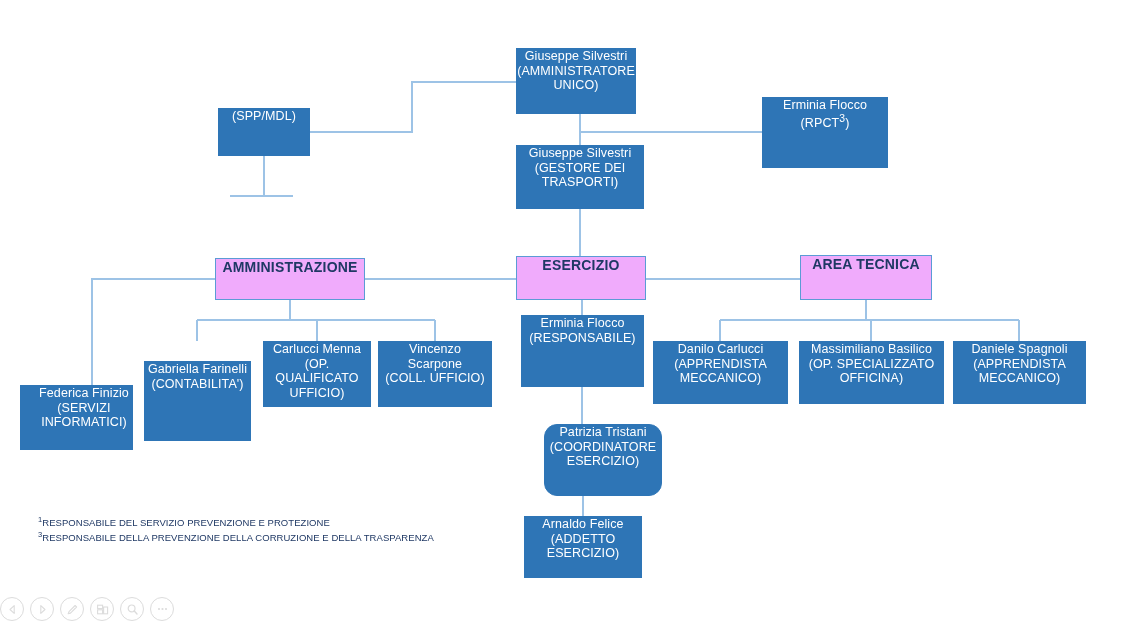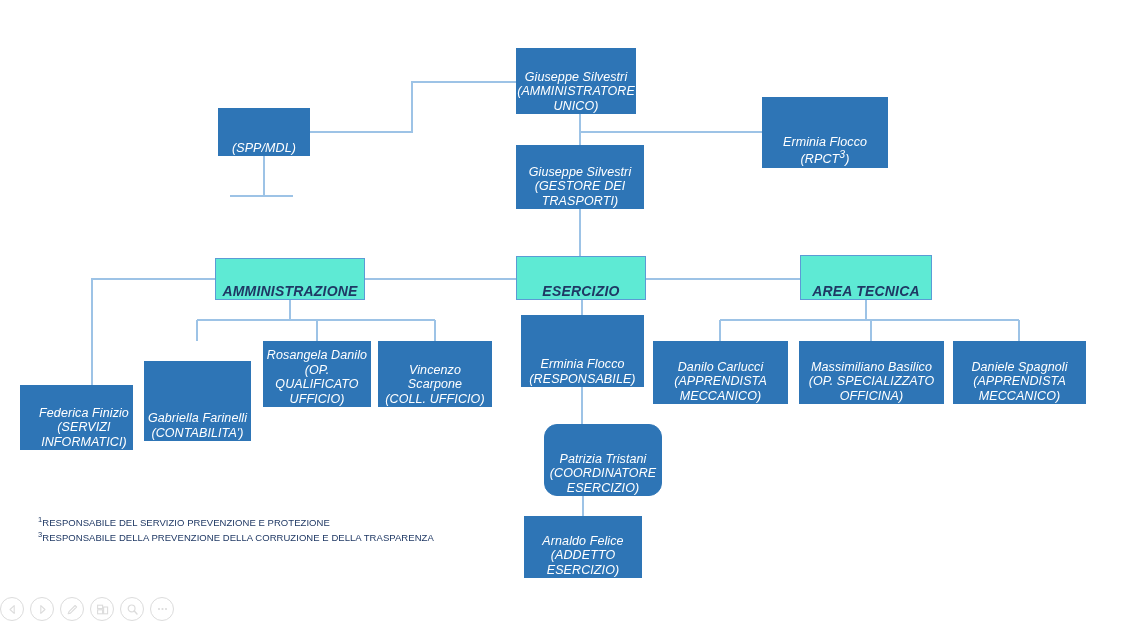--- a/index.html
+++ b/index.html
@@ -23,42 +23,41 @@
     left: 0; top: 0;
     width: 1128px;
     height: 624px;
     pointer-events: none;
   }
   
   .node {
     position: absolute;
     box-sizing: border-box;
     display: flex;
-    align-items: flex-end;
+    align-items: flex-start;
     justify-content: center;
     text-align: center;
     z-index: 5;
-    font-style: italic;
   }
   .node .txt {
     display: block;
     width: 100%;
     line-height: 1.16;
     white-space: pre-line;
   }
   .node.blue {
     background: #2E75B6;
     border: 1px solid #2E75B6;
     color: #ffffff;
     font-size: 12.5px;
     font-weight: 400;
     letter-spacing: .1px;
   }
   .node.gray {
-    background: #5eead4;
+    background: #f0abfc;
     border: 1px solid #5B9BD5;
     color: #1F3864;
     font-size: 14px;
     font-weight: bold;
     letter-spacing: .2px;
   }
   
   #footnotes {
     position: absolute;
     left: 38px;
@@ -172,21 +171,21 @@
     <span class="txt">Erminia Flocco
 (RESPONSABILE)</span>
   </div>
 
   <div class="node blue" style="left:144px; top:361px; width:107px; height:80px;">
     <span class="txt">Gabriella Farinelli
 (CONTABILITA')</span>
   </div>
 
   <div class="node blue" style="left:263px; top:341px; width:108px; height:66px;">
-    <span class="txt">Rosangela Danilo
+    <span class="txt">Carlucci Menna
 (OP. QUALIFICATO
 UFFICIO)</span>
   </div>
 
   <div class="node blue" style="left:378px; top:341px; width:114px; height:66px;">
     <span class="txt">Vincenzo
 Scarpone
 (COLL. UFFICIO)</span>
   </div>
 

